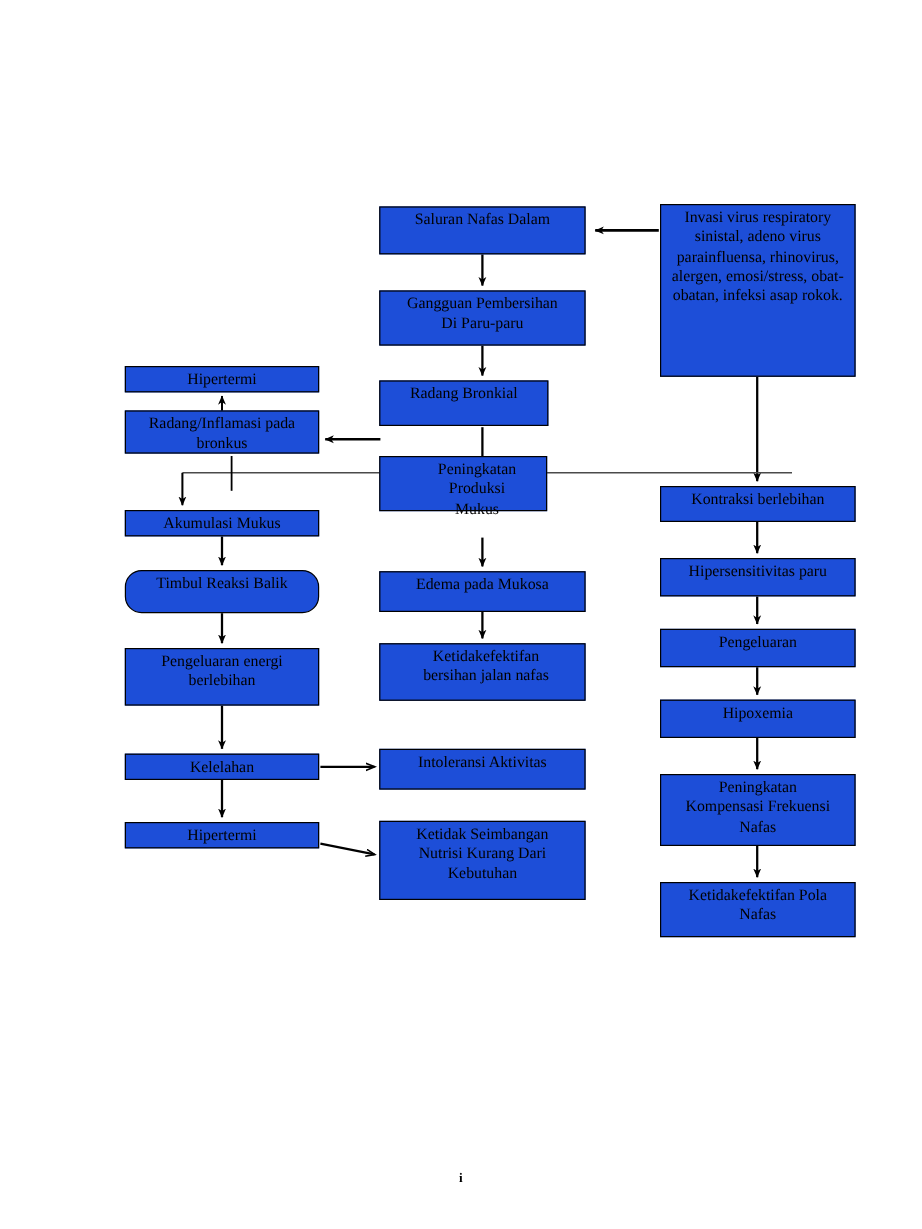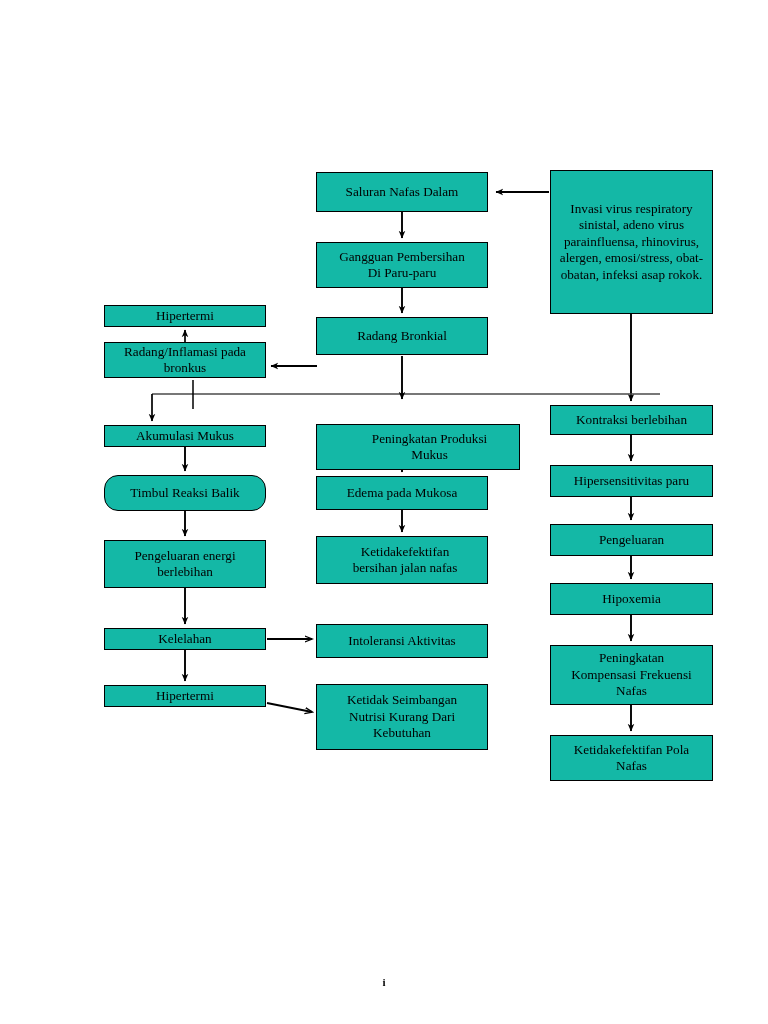--- a/index.html
+++ b/index.html
@@ -27,23 +27,23 @@
     position: absolute;
     left: 0; top: 0;
     width: 768px;
     height: 1024px;
     pointer-events: none;
   }
   .node {
     position: absolute;
     box-sizing: border-box;
     border: 1.4px solid #000000;
-    background: #14b8a6;
+    background: #1d4ed8;
     display: flex;
-    align-items: center;
+    align-items: flex-start;
     justify-content: center;
     text-align: center;
     line-height: 1.24;
     font-size: 13.2px;
     padding: 2px 5px;
     z-index: 3;
   }
   .node .label {
     display: block;
     width: 100%;
@@ -166,34 +166,34 @@
       <div class="node" style="left: 316px; top: 172px; width: 172px; height: 40px;">
         <span class="label">Saluran Nafas Dalam</span>
       </div>
       <div class="node" style="left: 550px; top: 170px; width: 163px; height: 144px;">
         <span class="label">Invasi virus respiratory sinistal, adeno virus parainfluensa, rhinovirus, alergen, emosi/stress, obat-obatan, infeksi asap rokok.</span>
       </div>
       <div class="node" style="left: 316px; top: 242px; width: 172px; height: 46px;">
         <span class="label">Gangguan Pembersihan
 Di Paru-paru</span>
       </div>
-      <div class="node" style="left: 316px; top: 317px; width: 172px; height: 38px;">
+      <div class="node" style="left: 316px; top: 317px; width: 141px; height: 38px;">
         <span class="label">Radang Bronkial</span>
       </div>
       <div class="node" style="left: 104px; top: 305px; width: 162px; height: 22px;">
         <span class="label">Hipertermi</span>
       </div>
       <div class="node" style="left: 104px; top: 342px; width: 162px; height: 36px;">
         <span class="label">Radang/Inflamasi pada
 bronkus</span>
       </div>
       <div class="node" style="left: 104px; top: 425px; width: 162px; height: 22px;">
         <span class="label">Akumulasi Mukus</span>
       </div>
-      <div class="node" style="left: 316px; top: 424px; width: 204px; height: 46px; padding-left: 28px;">
+      <div class="node" style="left: 316px; top: 380px; width: 140px; height: 46px; padding-left: 28px;">
         <span class="label">Peningkatan Produksi
 Mukus</span>
       </div>
       <div class="node" style="left: 550px; top: 405px; width: 163px; height: 30px;">
         <span class="label">Kontraksi berlebihan</span>
       </div>
       <div class="node" style="left: 104px; top: 475px; width: 162px; height: 36px; border-radius: 14px;">
         <span class="label">Timbul Reaksi Balik</span>
       </div>
       <div class="node" style="left: 316px; top: 476px; width: 172px; height: 34px;">

